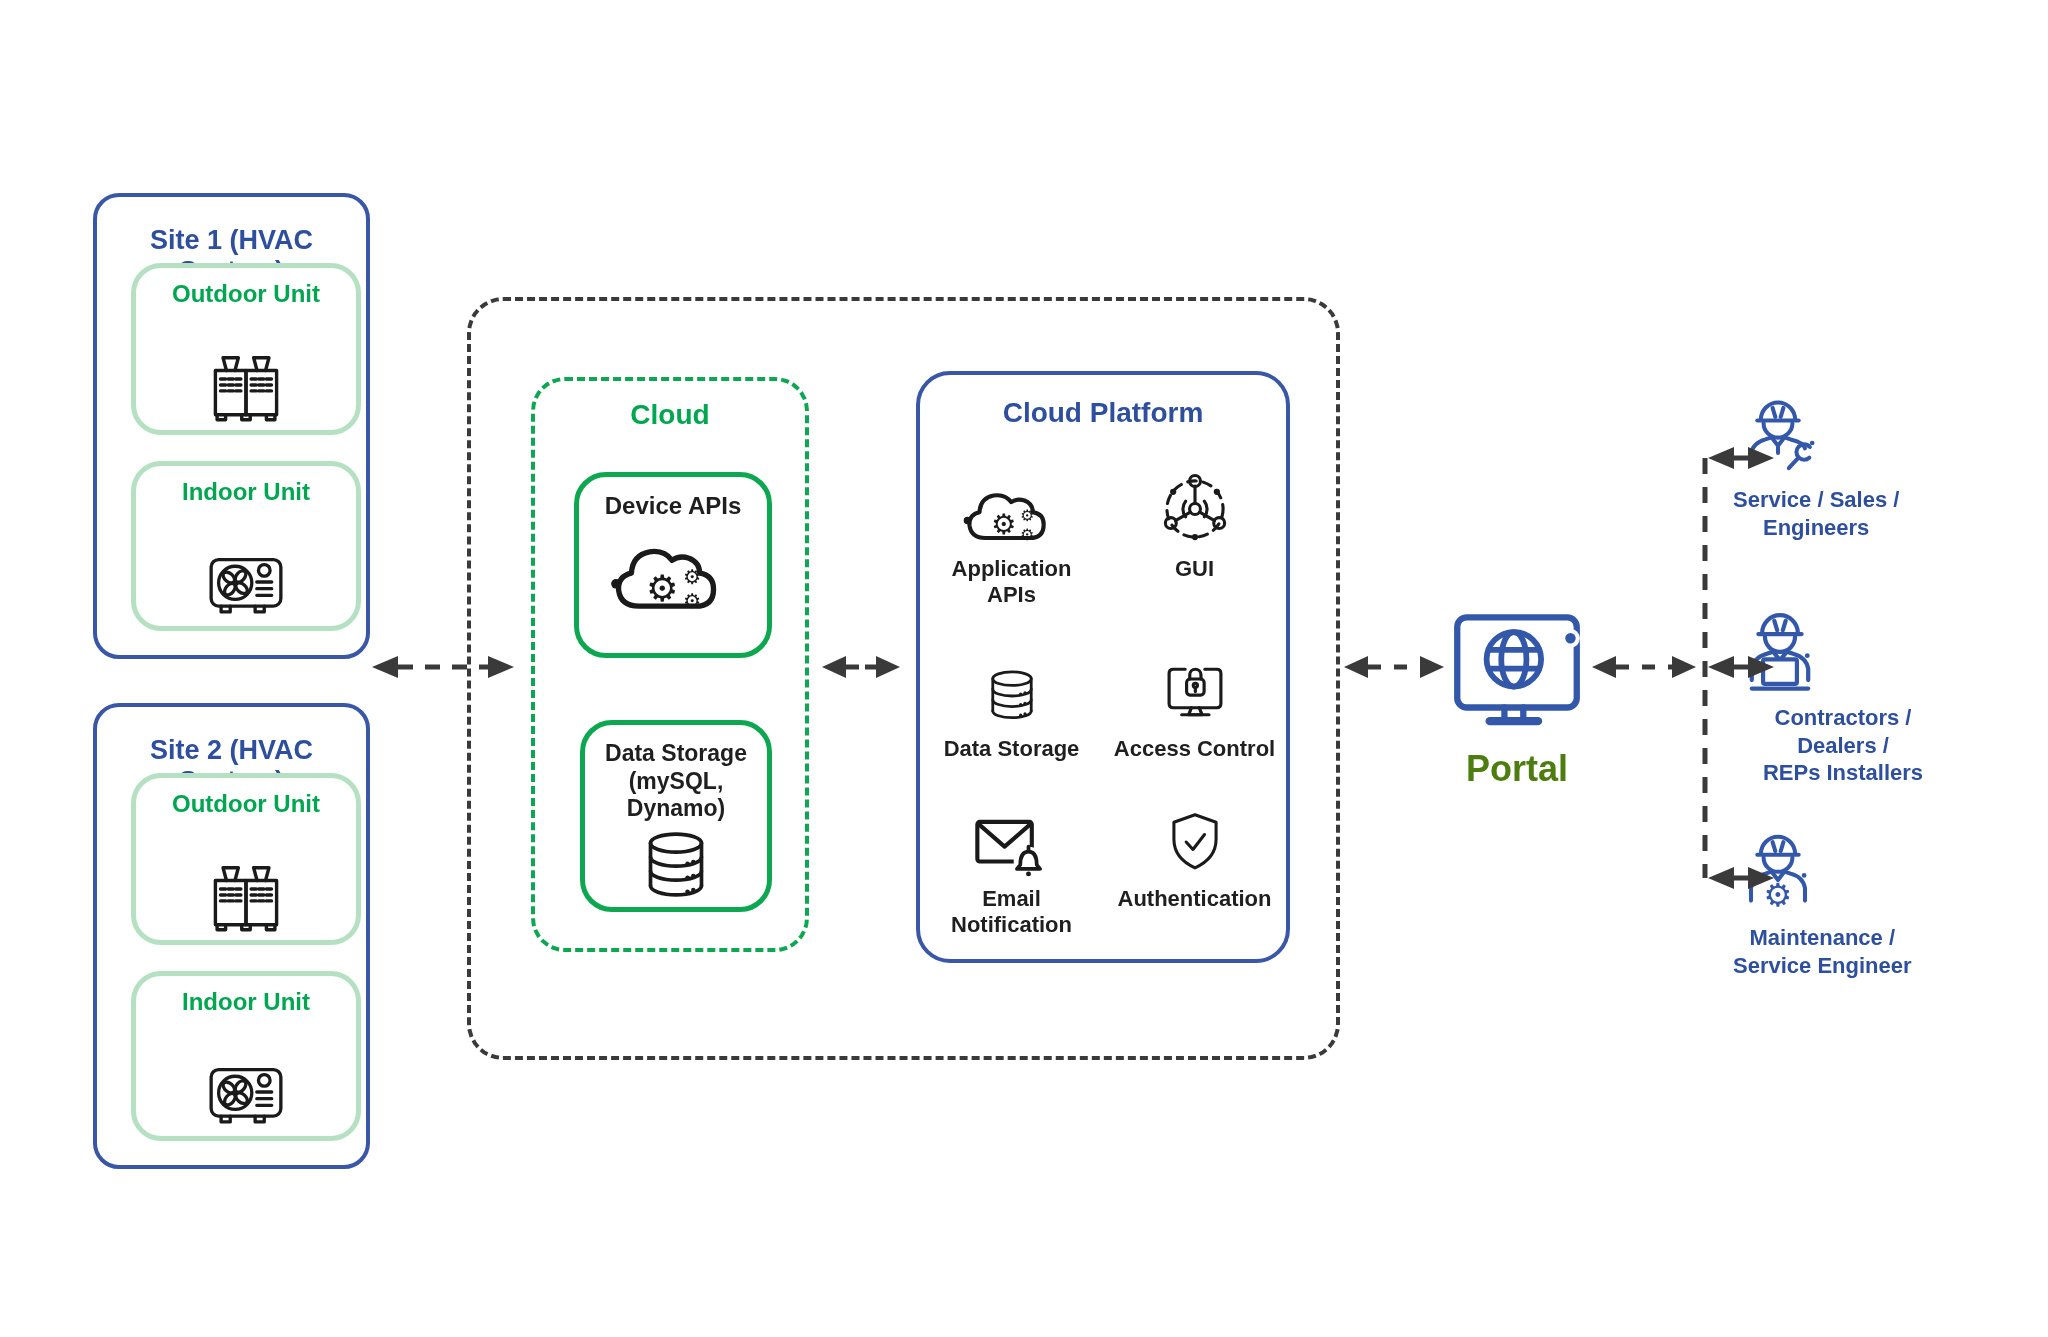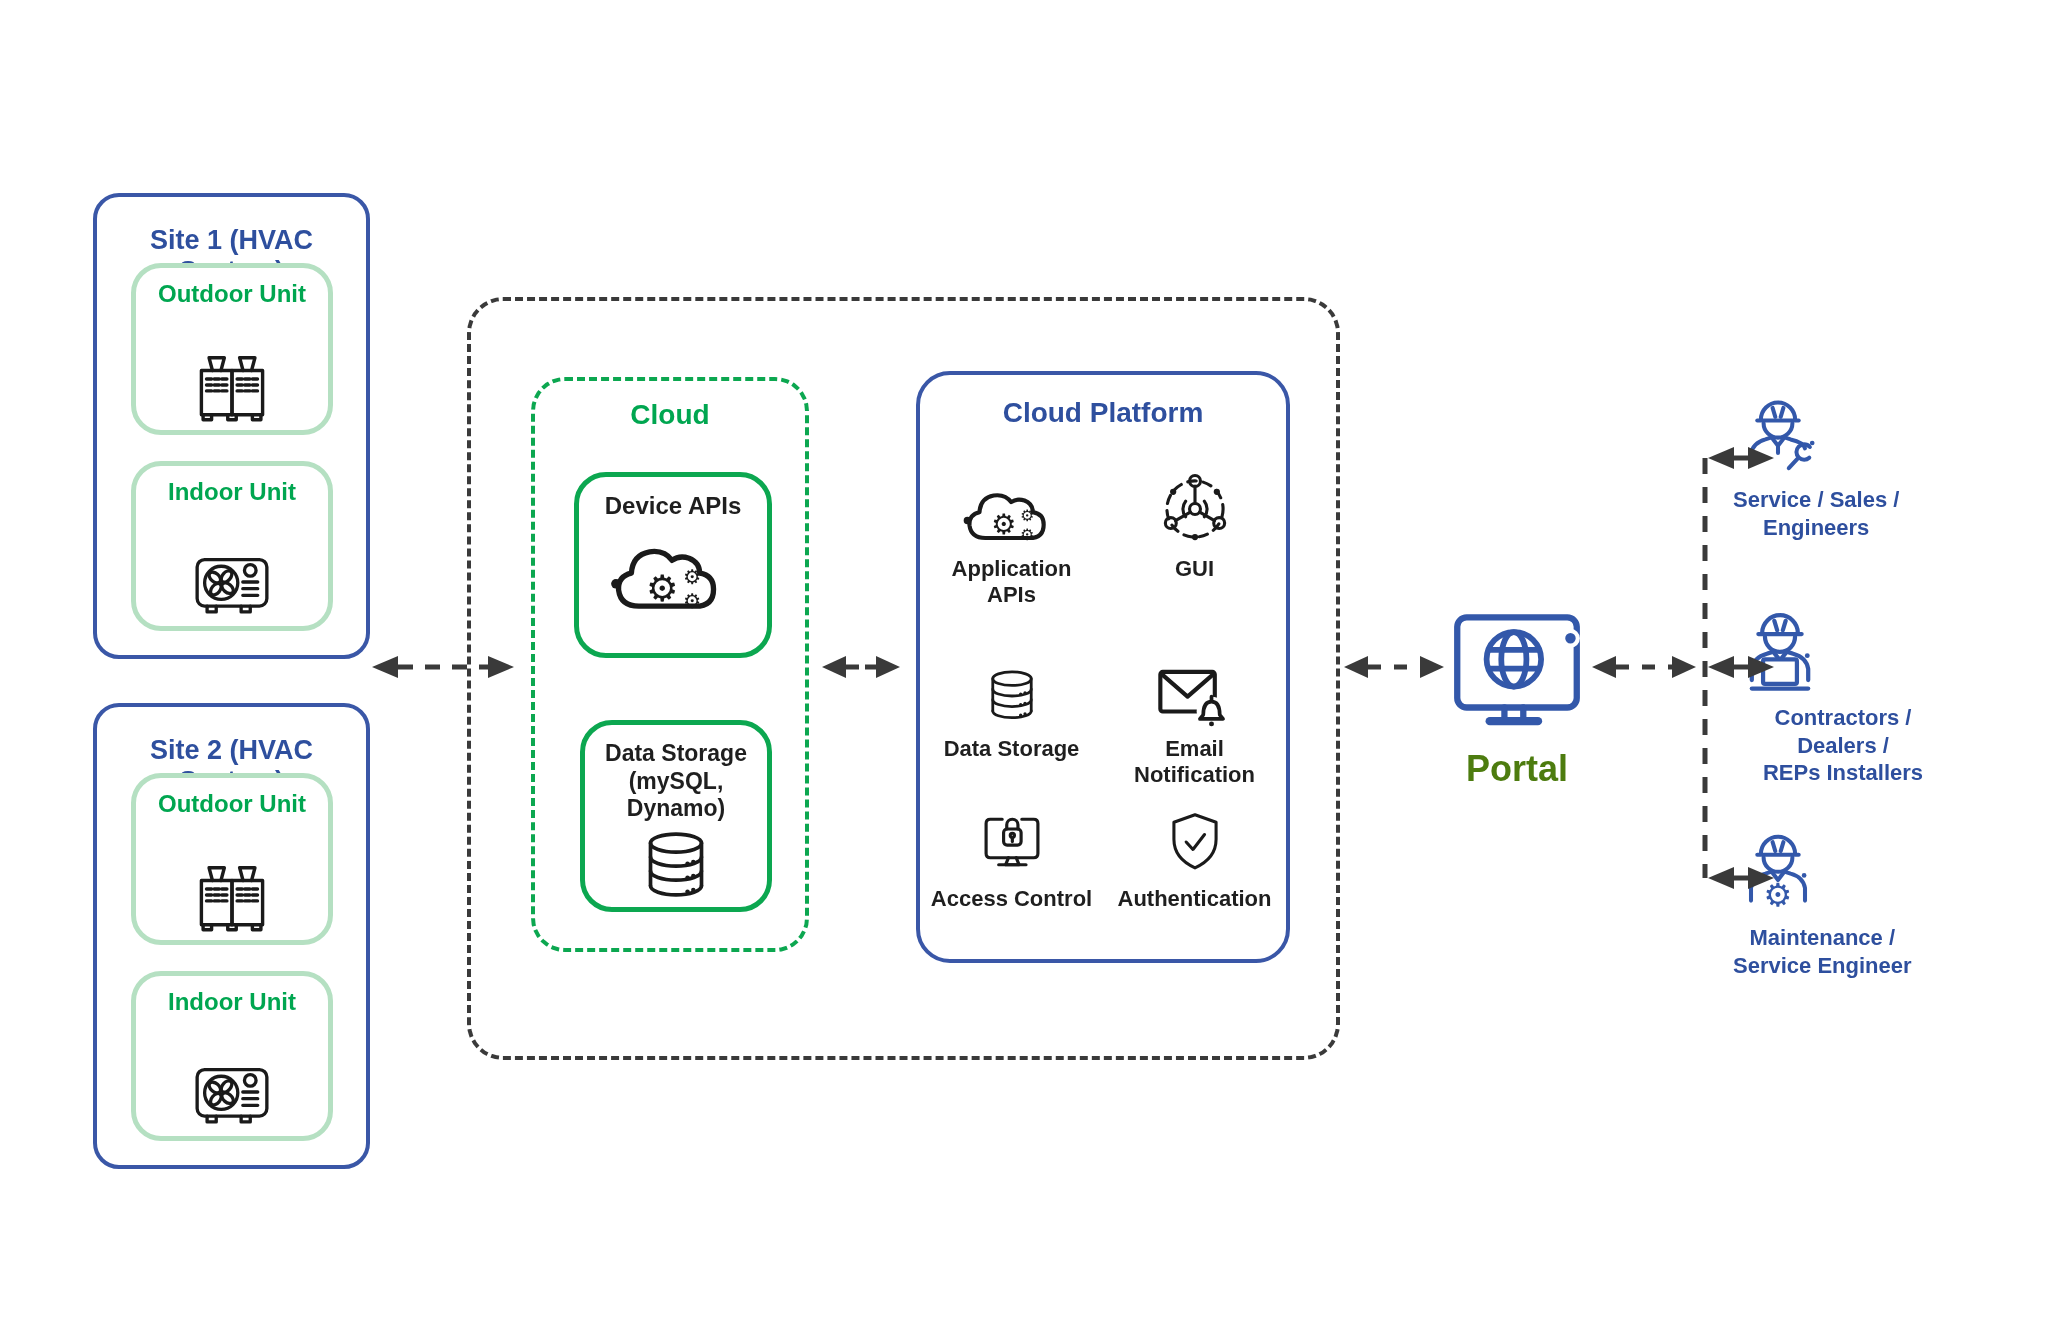--- a/index.html
+++ b/index.html
@@ -2,21 +2,21 @@
 <html><head>
 <meta charset="utf-8">
 <style>
   html,body{margin:0;padding:0;background:#fff;}
   .canvas{position:relative;width:2048px;height:1337px;background:#ffffff;overflow:hidden;
           font-family:"Liberation Sans",sans-serif;font-weight:700;color:#1f1f1f;}
 
   
   .site-box{position:absolute;width:277px;height:466px;border:4px solid #3a57a7;border-radius:26px;box-sizing:border-box;}
   .site-title{text-align:center;margin-top:28px;font-size:27px;color:#2e4f9e;}
-  .unit-card{position:absolute;left:34px;width:202px;border:5px solid #b5e0c2;border-radius:30px;box-sizing:border-box;
+  .unit-card{position:absolute;left:34px;width:230px;border:5px solid #b5e0c2;border-radius:30px;box-sizing:border-box;
              display:flex;flex-direction:column;align-items:center;background:#fff;gap:33px;}
   .unit-title{margin-top:12px;font-size:24px;color:#00a650;}
   .unit-card svg{margin-top:4px;}
 
   
   .hvac-box{position:absolute;left:467px;top:297px;width:873px;height:763px;border:4px dashed #3a3a3a;border-radius:36px;box-sizing:border-box;}
   .hvac-title{position:absolute;top:-22px;left:50%;transform:translateX(-50%);background:#fff;padding:0 26px;
               font-size:29px;color:#2e4f9e;white-space:nowrap;}
 
   
@@ -288,34 +288,34 @@
         <div class="feature">
           <div class="ficon">
               <svg width="62" height="64">
                 <use href="#sym-db"></use>
               </svg>
             </div>
           <div class="feature-label">Data Storage</div>
         </div>
         <div class="feature">
           <div class="ficon">
+              <svg width="74" height="70">
+                <use href="#sym-screenlock"></use>
+              </svg>
+            </div>
+          <div class="feature-label">Access Control</div>
+        </div>
+        <div class="feature">
+          <div class="ficon">
               <svg width="84" height="66">
                 <use href="#sym-mailbell"></use>
               </svg>
             </div>
           <div class="feature-label">Email
 Notification</div>
-        </div>
-        <div class="feature">
-          <div class="ficon">
-              <svg width="74" height="70">
-                <use href="#sym-screenlock"></use>
-              </svg>
-            </div>
-          <div class="feature-label">Access Control</div>
         </div>
         <div class="feature">
           <div class="ficon">
               <svg width="68" height="72">
                 <use href="#sym-shieldcheck"></use>
               </svg>
             </div>
           <div class="feature-label">Authentication</div>
         </div>
       </div>

